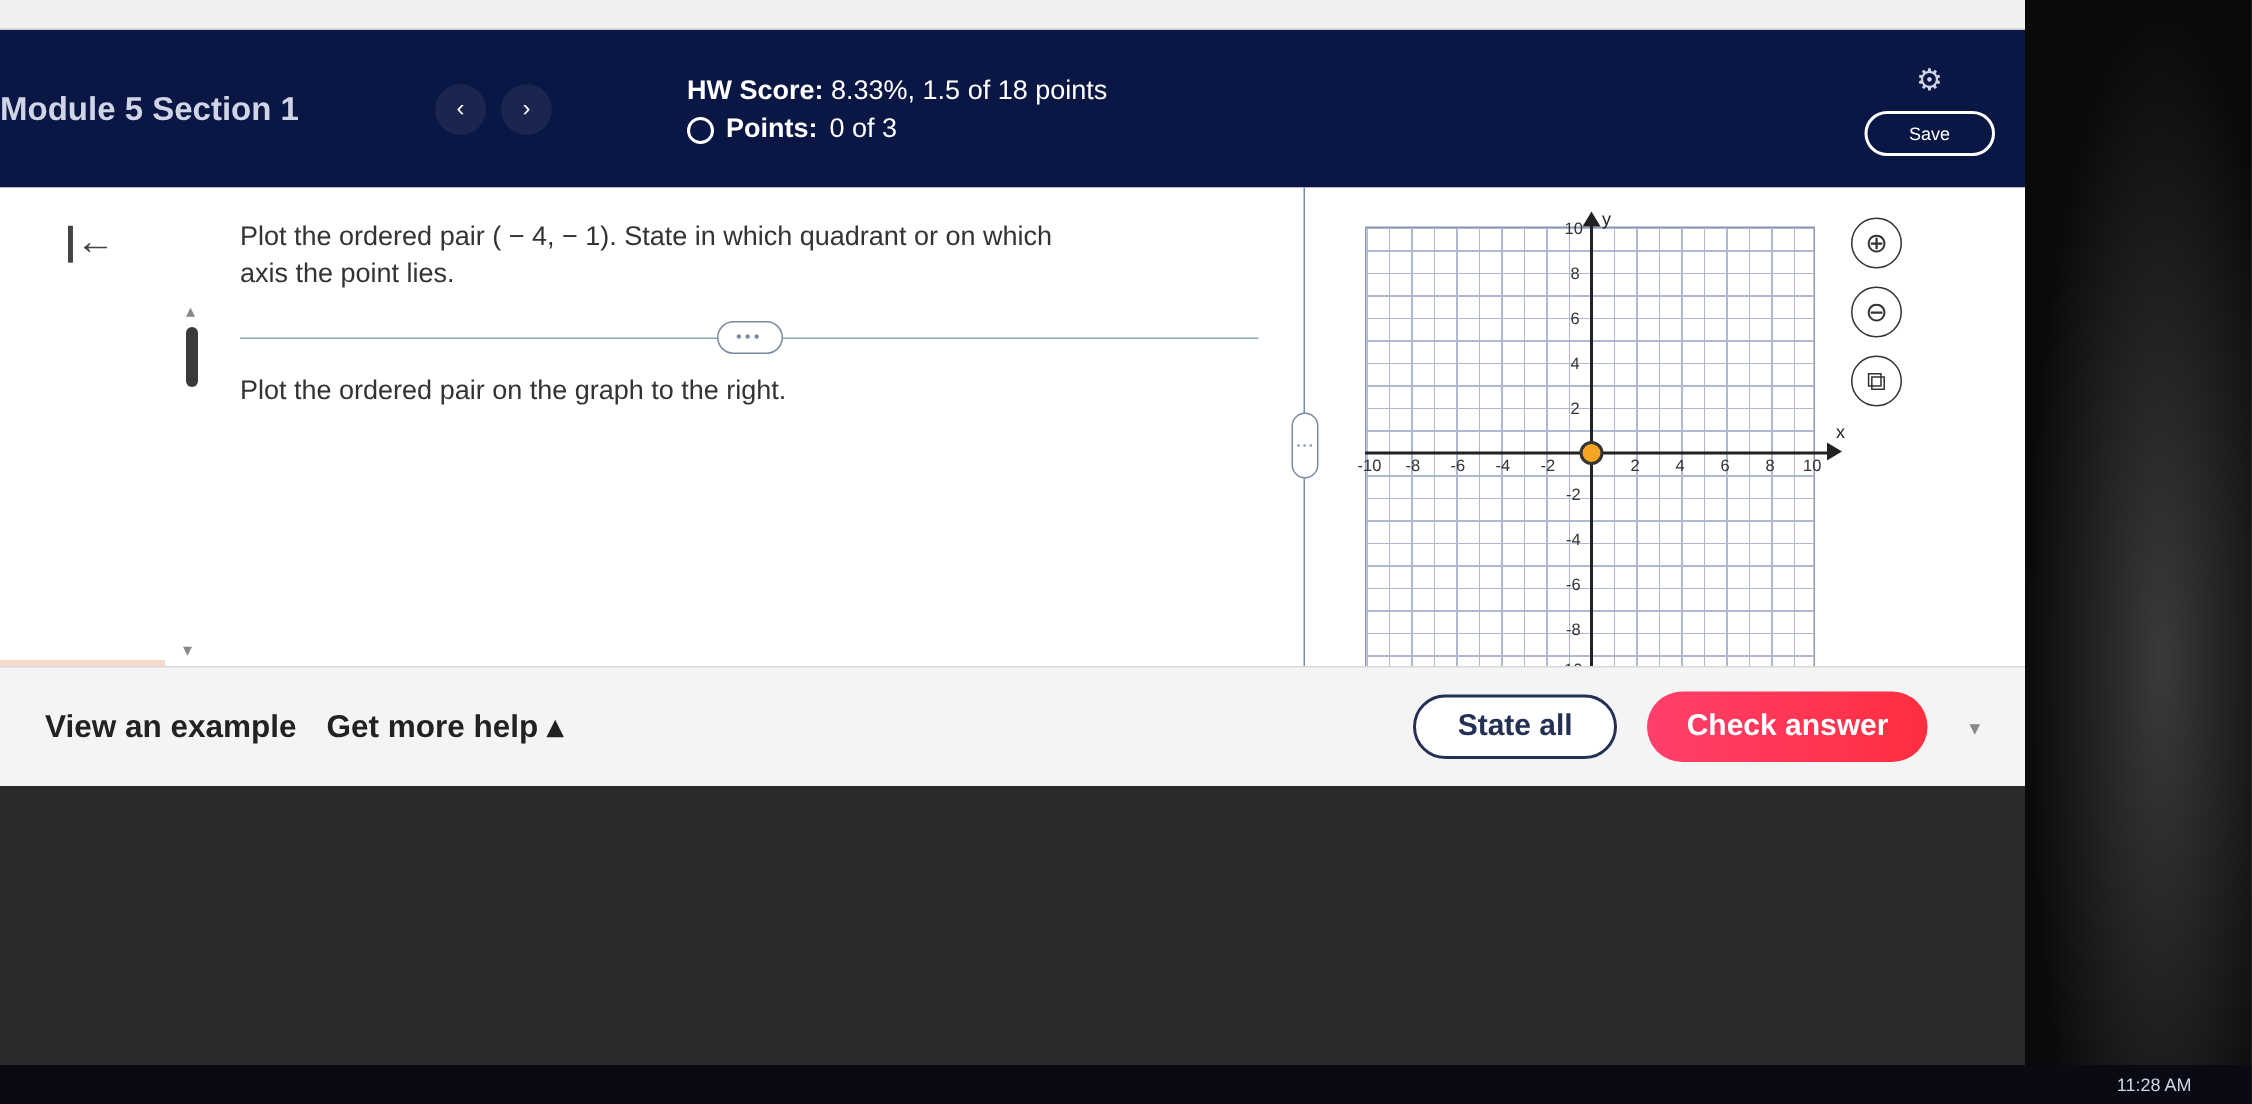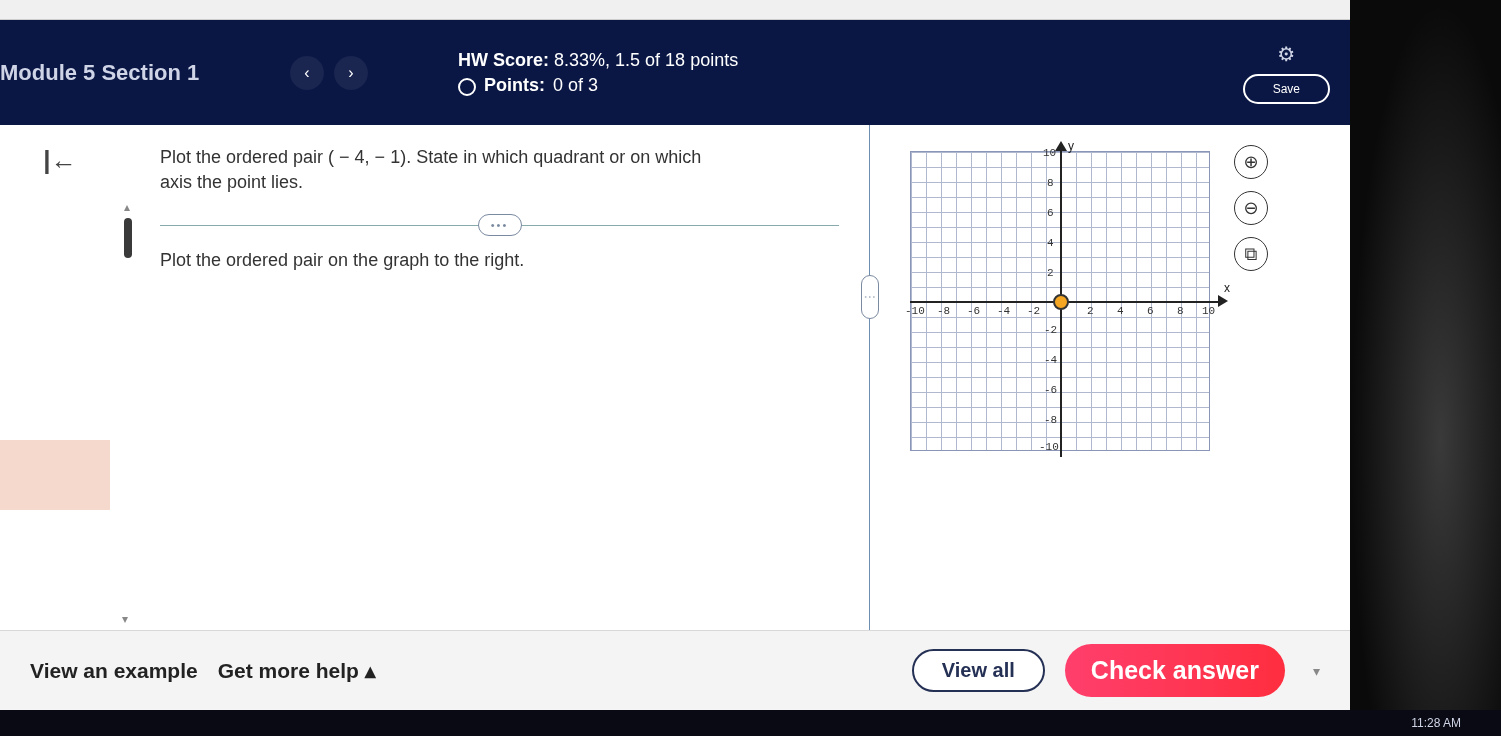--- a/index.html
+++ b/index.html
@@ -8,21 +8,21 @@
     background: #2a2a2a;
     width: 1501px;
     height: 736px;
     position: relative;
     overflow: hidden;
   }
   .screen {
     position: absolute;
     left: 0; top: 0;
     width: 1350px;
-    height: 710px;
+    height: 524px;
     background: #f0abfc;
   }
   .topstrip {
     height: 20px;
     background: #f0f0f0;
     border-bottom: 1px solid #ccc;
   }
   .header {
     background: #0a1744;
     color: #fff;
@@ -141,21 +141,21 @@
   .axis-y { left:170px; top:4px; width:1.5px; height:312px; }
   .arrow-r {
     position:absolute; left:328px; top:154px;
     border-left:10px solid #222; border-top:6px solid transparent; border-bottom:6px solid transparent;
   }
   .arrow-u {
     position:absolute; left:165px; top:0;
     border-bottom:10px solid #222; border-left:6px solid transparent; border-right:6px solid transparent;
   }
   .lbl { position:absolute; font-size:12px; color:#222; }
-  .tick { position:absolute; font-size:11px; color:#333; text-align:right;font-family:Liberation Mono, monospace; }
+  .tick { position:absolute; font-size:11px; color:#333; text-align:right; }
   .origin-dot {
     position:absolute; left:163px; top:153px;
     width:16px; height:16px; border-radius:50%;
     background:#f5a623; border:2px solid #333;
   }
   .graph-tools { display:flex; flex-direction:column; gap:12px; margin-top:4px; }
   .tool-btn {
     width:34px; height:34px; border:1.5px solid #333; border-radius:50%;
     background:#fff; display:flex; align-items:center; justify-content:center;
     font-size:18px; cursor:pointer; color:#333;
@@ -168,21 +168,21 @@
   }
   .link-btn { font-size:21px; font-weight:bold; color:#222; cursor:pointer; display:flex; align-items:center; gap:6px;}
   .spacer { flex:1; }
   .clear-btn {
     border:2px solid #253055; color:#253055; background:#fff;
     font-size:20px; font-weight:bold; padding:8px 28px; border-radius:28px; cursor:pointer;
   }
   .check-btn {
     border:none; color:#fff;
     background:linear-gradient(90deg,#ff3f6c,#ff2e3f);
-    font-size:25px; font-weight:bold; padding:12px 26px; border-radius:28px; cursor:pointer;
+    font-size:20px; font-weight:bold; padding:12px 26px; border-radius:28px; cursor:pointer;
   }
   .footer-caret { color:#888; font-size:14px; margin-left:8px; }
   .taskbar {
     position:absolute; left:0; bottom:0; width:1501px; height:26px;
     background:#0a0a14; color:#cfd4e6; font-size:12px;
     display:flex; align-items:center; justify-content:flex-end; padding-right:40px;
   }
   .right-bezel {
     position:absolute; right:0; top:0; width:151px; height:736px;
     background: radial-gradient(ellipse at 60% 60%, #3a3a3a, #0a0a0a 70%);
@@ -294,21 +294,21 @@
 
   <div class="footer">
     <div class="link-btn">
       <span>View an example</span>
     </div>
     <div class="link-btn">
       <span>Get more help</span>
       <span>▴</span>
     </div>
     <div class="spacer"></div>
-    <button class="clear-btn">View all</button>
+    <button class="clear-btn">State all</button>
     <button class="check-btn">Check answer</button>
     <span class="footer-caret">▾</span>
   </div>
 </div>
 
 <div class="taskbar">
   <span>11:28 AM</span>
 </div>
 
 </body></html>

